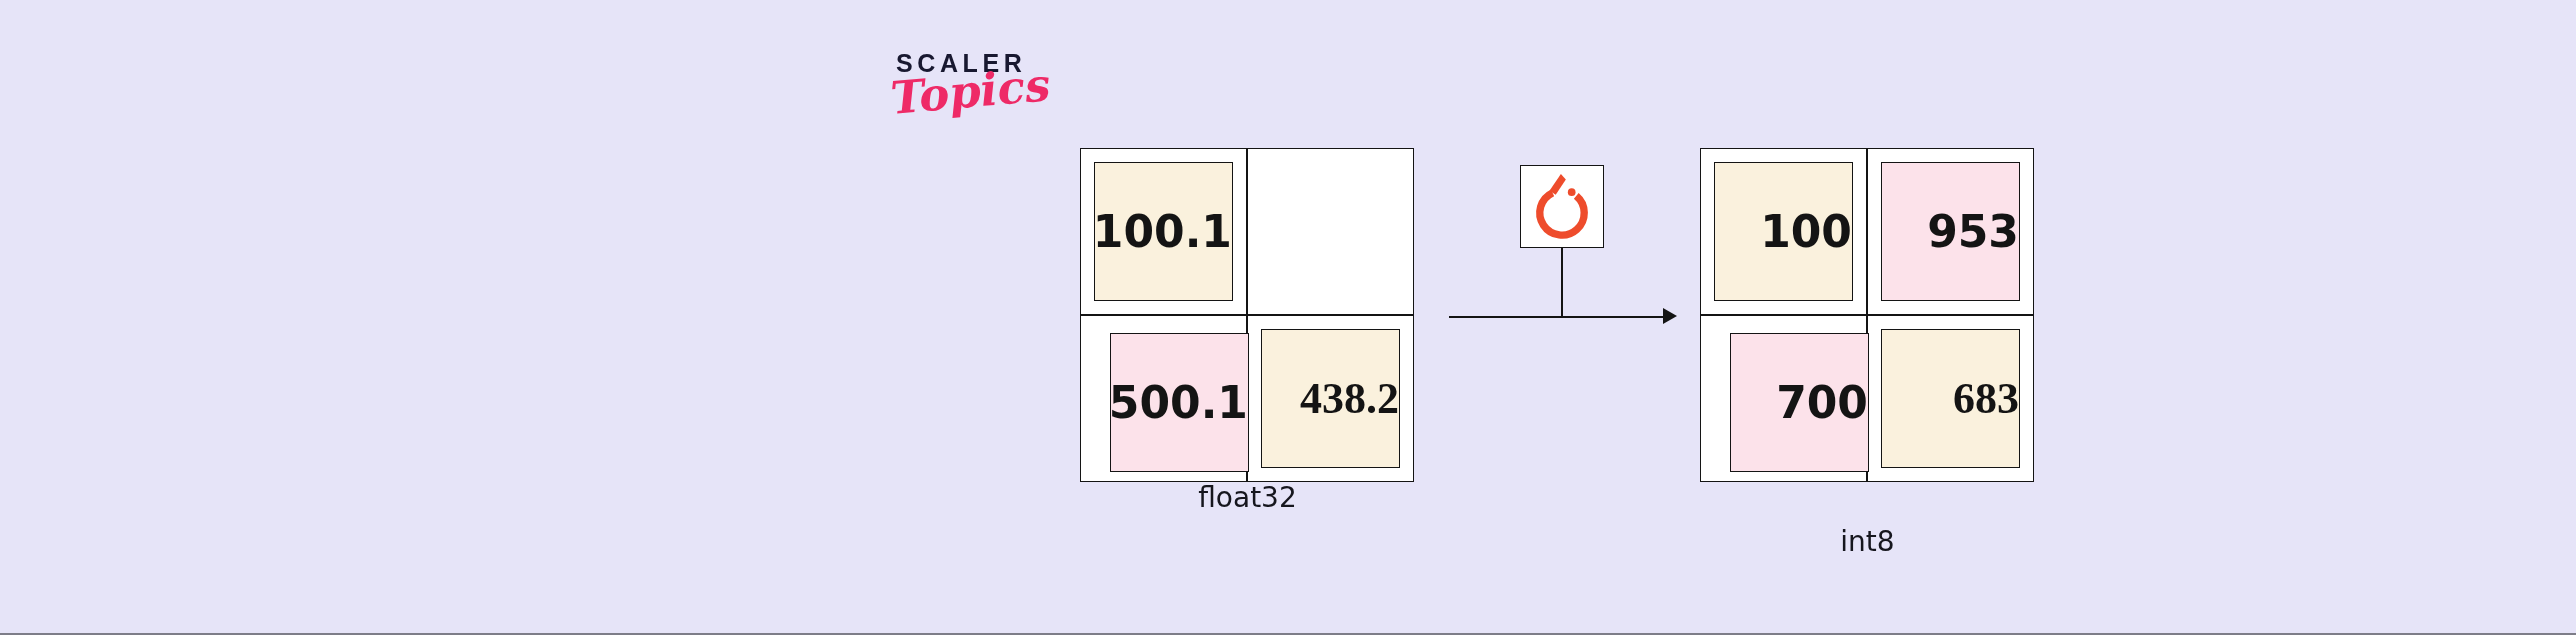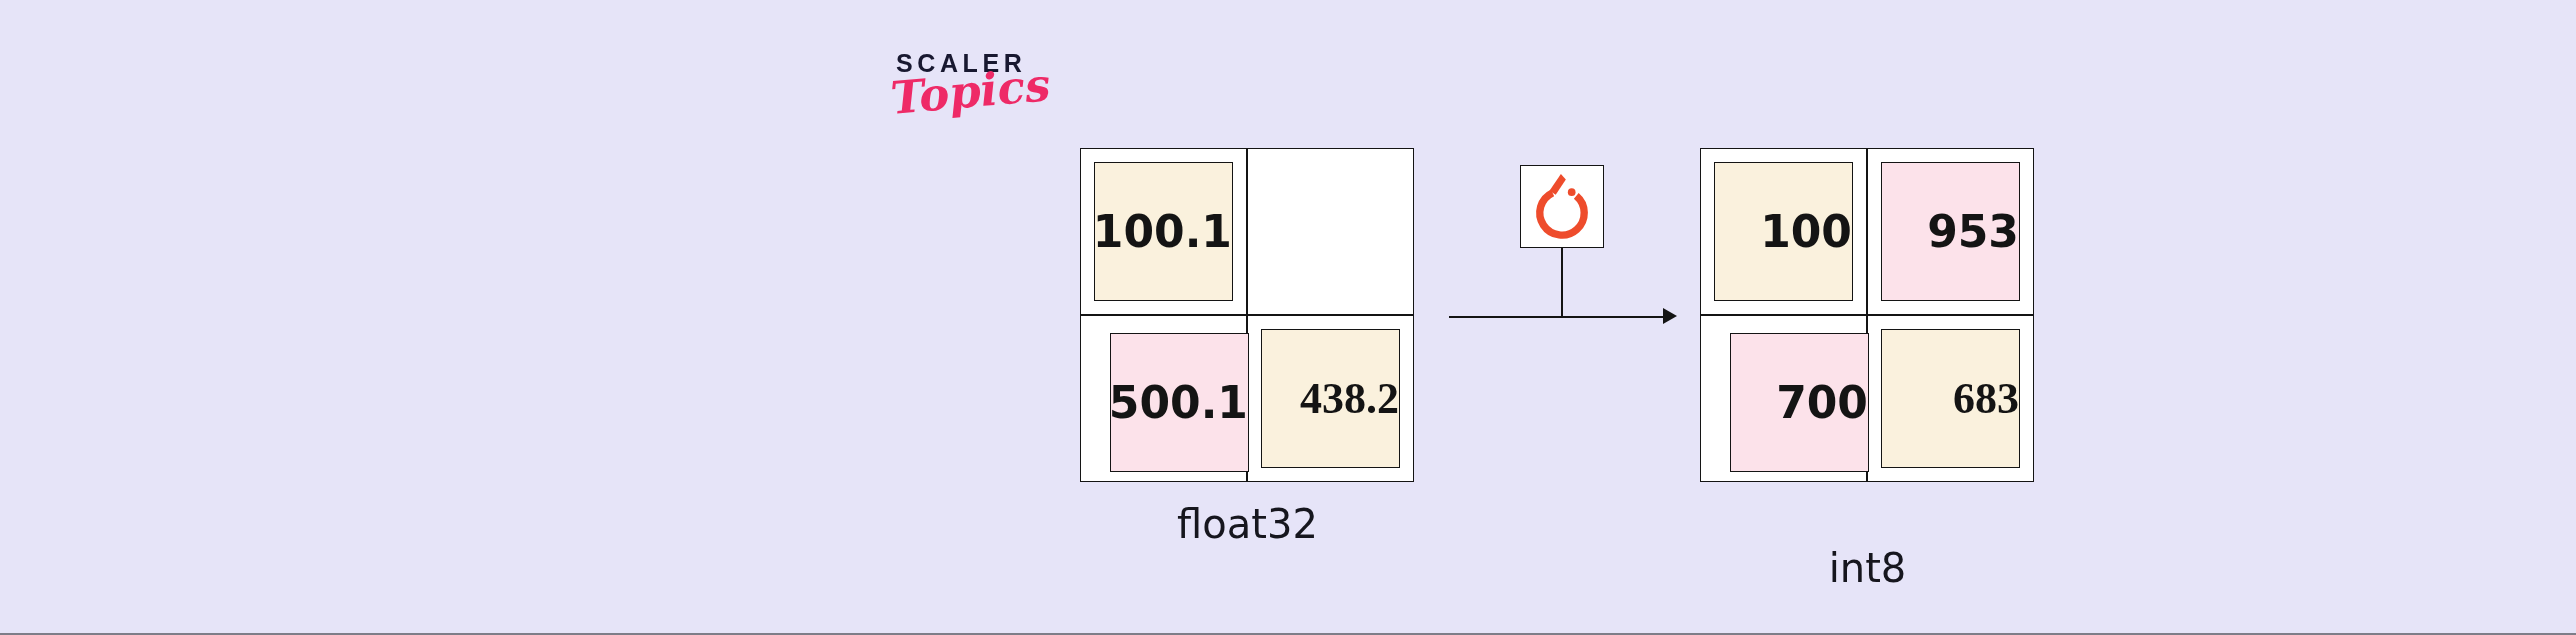--- a/index.html
+++ b/index.html
@@ -65,24 +65,24 @@
   }
   .cell.c0 { left: 13px;  top: 13px;  }
   .cell.c1 { left: 180px; top: 13px;  }
   .cell.c2 { left: 13px;  top: 184px; margin-left: 16px; }
   .cell.c3 { left: 180px; top: 180px; font-family: Liberation Serif, serif; }
   .cell.cream { background: #faf1dd; }
   .cell.pink  { background: #fcе2еа; background: #fce2ea; }
 
   .matrix-label {
     position: absolute;
-    top: 501px;
+    top: 481px;
     width: 335px;
     text-align: center;
-    font-size: 40px;
+    font-size: 28px;
     font-weight: 400;
     color: #16161e;
   }
   .matrix-label.left  { left: 1080px; }
   .matrix-label.right { left: 1700px; margin-top: 44px; }
 
   
   .pytorch-box {
     position: absolute;
     left: 1520px;

